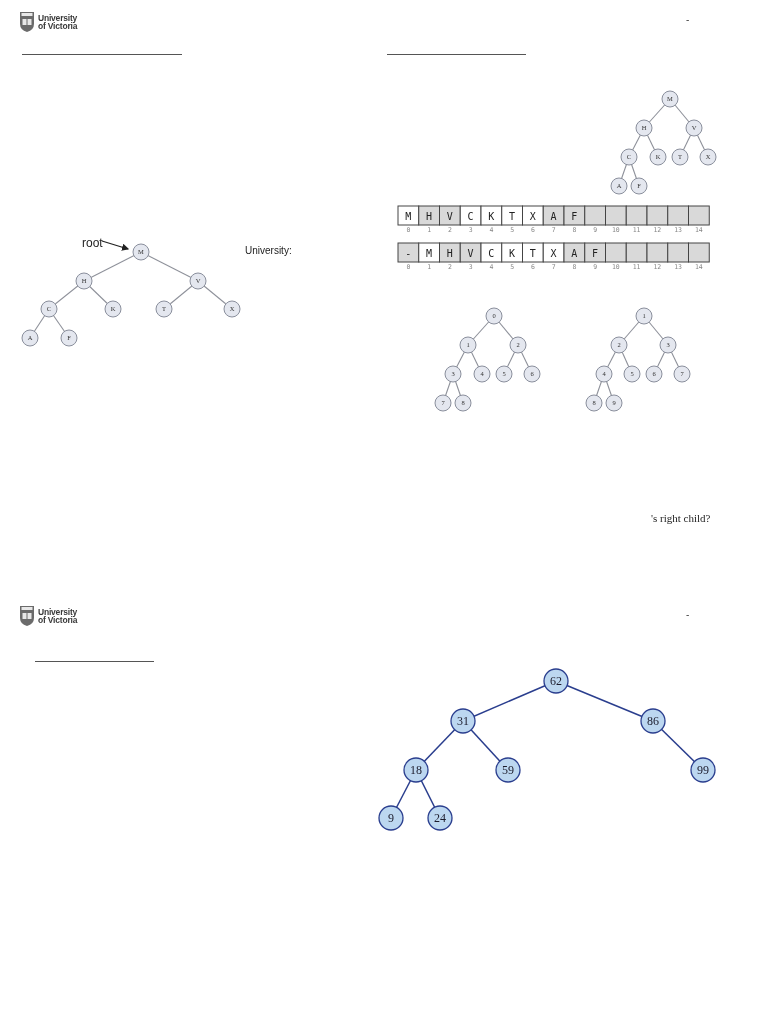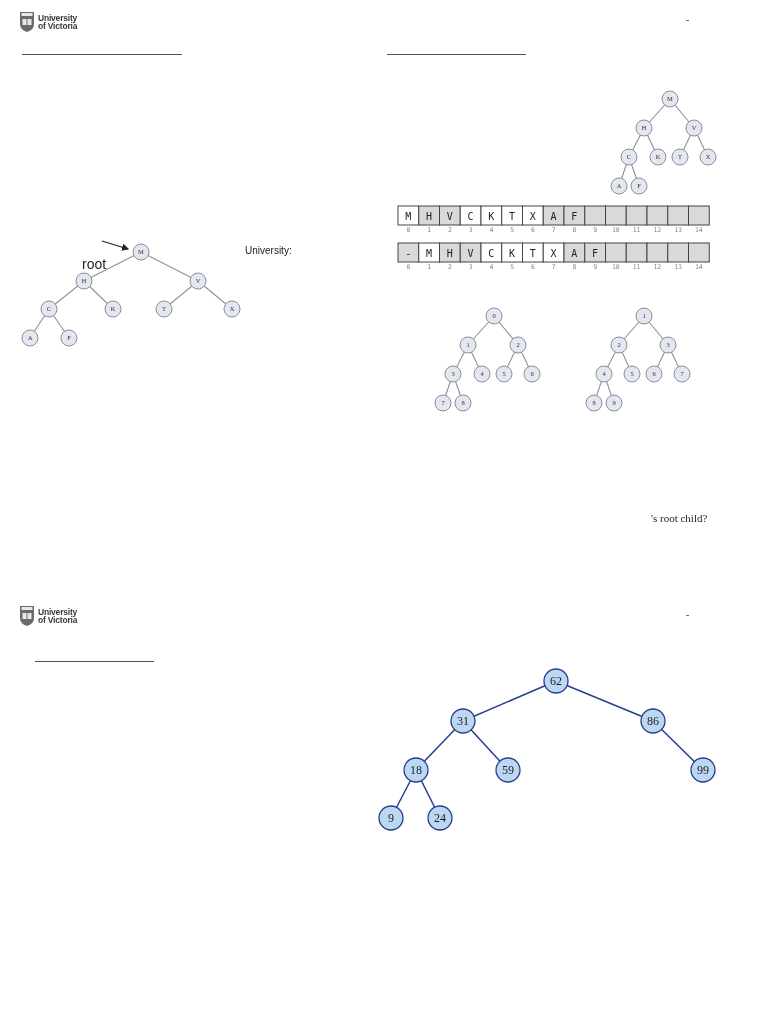--- a/index.html
+++ b/index.html
@@ -5,21 +5,21 @@
   html, body { margin: 0; padding: 0; background: #ffffff; }
   body { width: 768px; height: 1024px; position: relative; overflow: hidden;
          font-family: "Liberation Sans", sans-serif; color: #222; }
   .abs { position: absolute; }
   .logo { display: flex; align-items: center; gap: 3px; }
   .logo-text { font-family: "Liberation Sans", sans-serif; font-size: 8.5px; line-height: 8px;
                font-weight: bold; color: #3a3a3a; letter-spacing: -0.2px; }
   .underline { height: 1px; background: #555; }
   .dash { font-size: 10px; color: #444; }
   .observation { font-family: "Liberation Sans", sans-serif; font-size: 10px; color: #222; }
-  .root-label { font-family: "Liberation Sans", sans-serif; font-size: 14px; color: #222; margin-top: 20px; }
+  .root-label { font-family: "Liberation Sans", sans-serif; font-size: 12px; color: #222; }
   .question { font-family: "Liberation Serif", serif; font-size: 11px; color: #222; }
   svg { position: absolute; left: 0; top: 0; }
   .arr-cell-text { font-family: "DejaVu Sans Mono", monospace; font-size: 10px; fill: #222; }
   .arr-idx-text { font-family: "DejaVu Sans Mono", monospace; font-size: 6.5px; fill: #888; }
   .small-node-text { font-family: "Liberation Serif", serif; font-size: 6.5px; fill: #333; }
   .bst-node-text { font-family: "Liberation Serif", serif; font-size: 12px; fill: #1c1c2c; }
 </style>
 </head>
 <body>
 
@@ -36,21 +36,21 @@
   </div>
 </div>
 <div class="abs dash" style="left:686px; top:14px;">-</div>
 
 <div class="abs underline" style="left:22px; top:54px; width:160px;"></div>
 <div class="abs underline" style="left:387px; top:54px; width:139px;"></div>
 
 <div class="abs root-label" style="left:82px; top:236px;">root</div>
 <div class="abs observation" style="left:245px; top:245px;">University:</div>
 
-<div class="abs question" style="left:651px; top:512px;">'s root child?</div>
+<div class="abs question" style="left:651px; top:512px;">'s right child?</div>
 
 <div class="abs logo" style="left:19px; top:605px;">
   <svg width="16" height="22" viewBox="0 0 16 22" style="position:static">
     <path d="M1 1 H15 V13 Q15 19 8 21 Q1 19 1 13 Z" fill="#6b6b6b"></path>
     <rect x="2.5" y="2" width="11" height="3" fill="#e8e8e8"></rect>
     <rect x="3.5" y="8" width="9" height="6" fill="#e8e8e8"></rect>
     <line x1="8" y1="8" x2="8" y2="14" stroke="#6b6b6b" stroke-width="1"></line>
   </svg>
   <div>
     <div class="logo-text">University</div>

